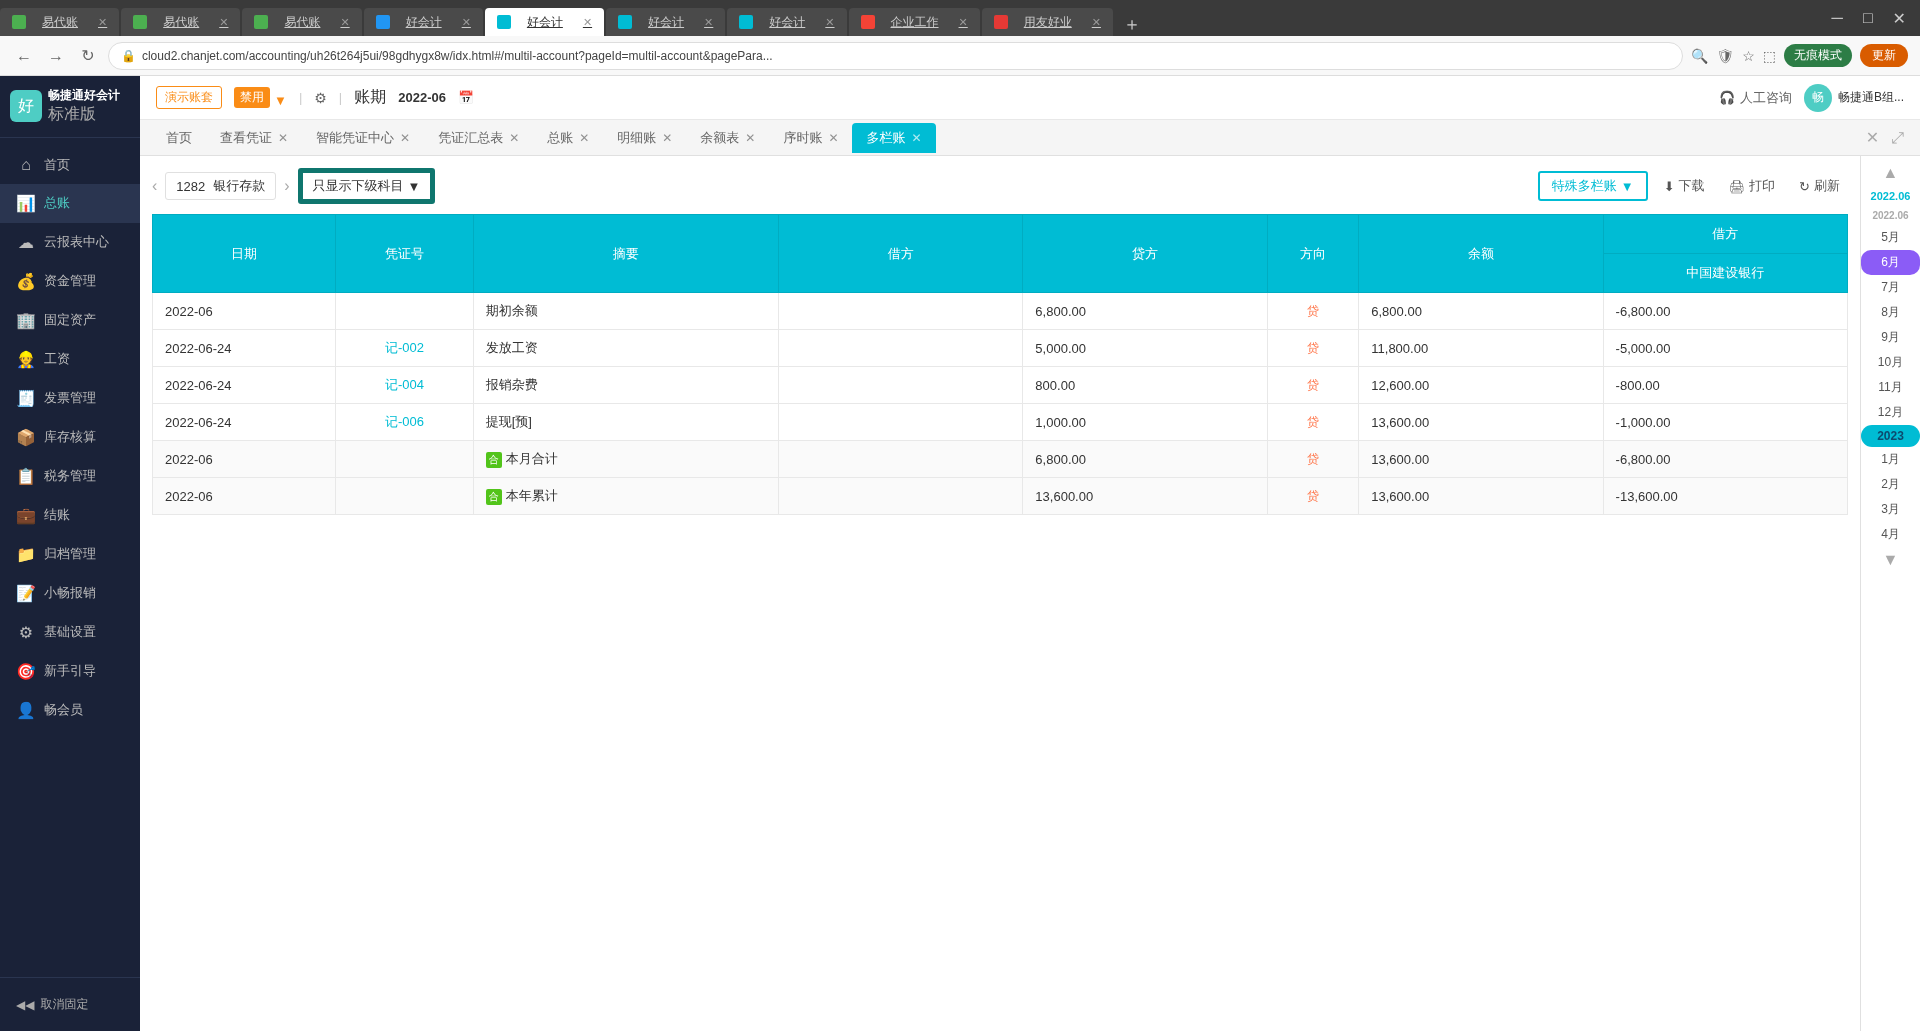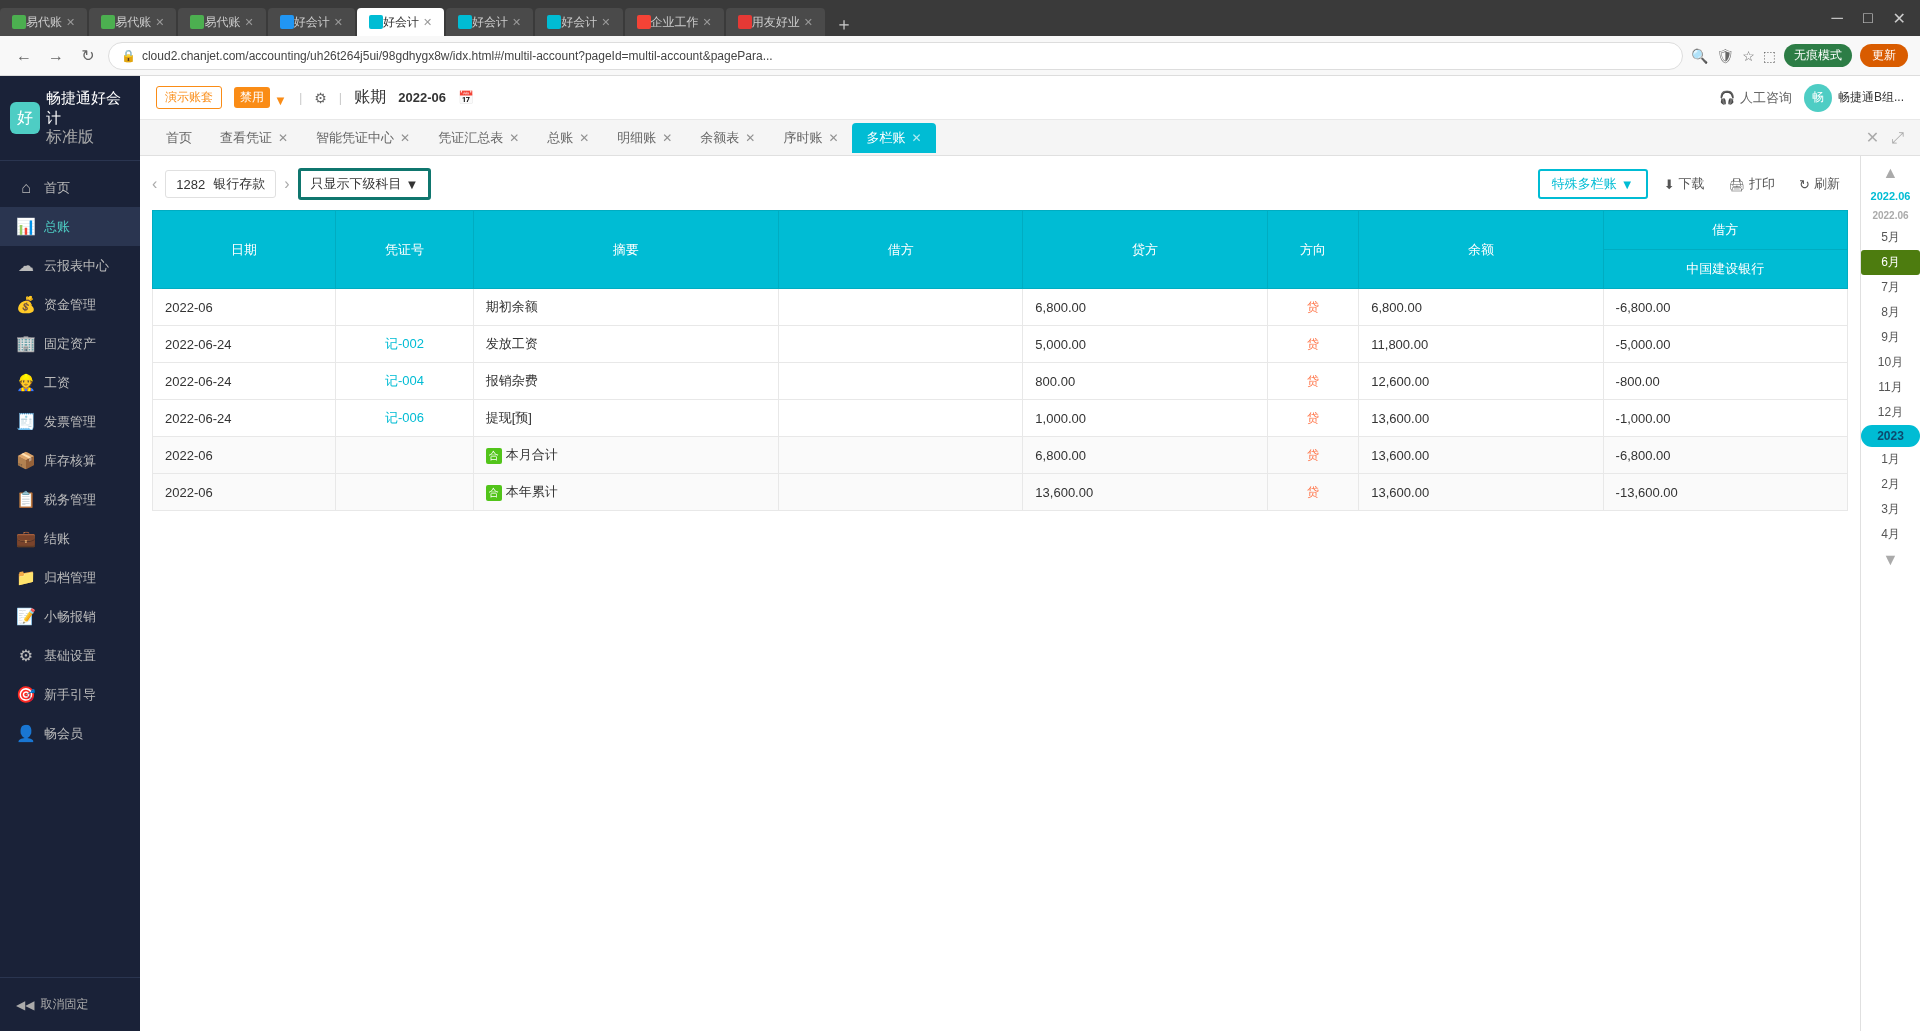--- a/index.html
+++ b/index.html
@@ -1,21 +1,21 @@
 <!DOCTYPE html>
 <html><head>
   <meta charset="utf-8">
   <style>
     * { margin: 0; padding: 0; box-sizing: border-box; }
     body { font-family: 'Microsoft YaHei', sans-serif; font-size: 13px; background: #f0f2f5; overflow: hidden; }
 
     
     .browser-chrome { background: #3a3a3a; width: 1920px; height: 36px; display: flex; align-items: center; }
     .tab-bar { display: flex; align-items: flex-end; height: 36px; flex: 1; overflow: hidden; }
-    .tab { display: flex; align-items: center; height: 28px; padding: 8px 12px; background: #4a4a4a; color: #ccc; font-size: 12px; border-radius: 4px 4px 0 0; margin-right: 2px; cursor: pointer; white-space: nowrap; gap: 0; }
+    .tab { display: flex; align-items: center; height: 28px; padding: 8px 12px; background: #4a4a4a; color: #ccc; font-size: 12px; border-radius: 4px 4px 0 0; margin-right: 2px; cursor: pointer; white-space: nowrap; gap: 16px; text-decoration: underline; }
     .tab.active { background: #fff; color: #333; }
     .tab-close { color: #999; font-size: 11px; cursor: pointer; margin-left: 4px; }
     .new-tab-btn { color: #ccc; font-size: 18px; padding: 0 8px; cursor: pointer; }
     .browser-controls { display: flex; align-items: center; gap: 8px; padding: 0 8px; }
     .win-btn { color: #ccc; font-size: 16px; cursor: pointer; padding: 2px 6px; }
 
     
     .address-row { background: #f8f8f8; height: 40px; display: flex; align-items: center; padding: 0 12px; gap: 8px; border-bottom: 1px solid #ddd; }
     .nav-btn { color: #666; cursor: pointer; font-size: 16px; width: 24px; text-align: center; }
     .address-bar { flex: 1; height: 28px; border: 1px solid #ddd; border-radius: 14px; background: #fff; display: flex; align-items: center; padding: 0 12px; font-size: 12px; color: #444; }
@@ -24,21 +24,21 @@
     .user-btn { background: #2d7d46; color: #fff; border-radius: 14px; padding: 3px 10px; font-size: 12px; cursor: pointer; white-space: nowrap; }
     .update-btn { background: #d95c00; color: #fff; border-radius: 14px; padding: 3px 12px; font-size: 12px; cursor: pointer; }
 
     
     .app-container { display: flex; width: 1920px; height: calc(1031px - 76px); }
 
     
     .sidebar { width: 140px; background: #1a2238; color: #fff; display: flex; flex-direction: column; flex-shrink: 0; }
     .logo-area { padding: 12px 10px; display: flex; align-items: center; gap: 6px; border-bottom: 1px solid #2a3550; }
     .logo-icon { width: 32px; height: 32px; background: #4ecdc4; border-radius: 6px; display: flex; align-items: center; justify-content: center; font-size: 16px; color: #fff; }
-    .logo-text { font-size: 15px; font-weight: normal; color: #fff; line-height: 1.3; }
+    .logo-text { font-size: 12px; font-weight: bold; color: #fff; line-height: 1.3; }
     .logo-sub { font-size: 16px; color: #aaa; }
     .nav-items { flex: 1; padding: 8px 0; }
     .nav-item { display: flex; align-items: center; gap: 8px; padding: 10px 16px; cursor: pointer; color: #bbb; font-size: 13px; transition: all 0.2s; }
     .nav-item.active { background: #2a3550; color: #4ecdc4; }
     .nav-item-icon { font-size: 16px; width: 20px; text-align: center; }
     .sidebar-bottom { padding: 10px 0; border-top: 1px solid #2a3550; }
     .unpin-btn { display: flex; align-items: center; gap: 6px; padding: 8px 16px; color: #aaa; font-size: 12px; cursor: pointer; }
 
     
     .main-content { flex: 1; display: flex; flex-direction: column; background: #fff; overflow: hidden; }
@@ -65,42 +65,42 @@
     .content-area { flex: 1; display: flex; overflow: hidden; }
 
     
     .ledger-content { flex: 1; overflow: auto; padding: 12px; }
 
     
     .account-bar { display: flex; align-items: center; justify-content: space-between; margin-bottom: 10px; }
     .account-nav { display: flex; align-items: center; gap: 8px; }
     .account-nav-btn { color: #aaa; font-size: 16px; cursor: pointer; }
     .account-selector { background: #fff; border: 1px solid #e0e0e0; border-radius: 3px; padding: 4px 10px; font-size: 13px; color: #333; display: flex; align-items: center; gap: 8px; cursor: pointer; }
-    .filter-select { background: #fff; border: 3px solid #0f766e; border-radius: 3px; padding: 4px 10px; font-size: 13px; color: #333; display: flex; align-items: center; gap: 4px; cursor: pointer; }
+    .filter-select { background: #fff; border: 5px solid #0f766e; border-radius: 3px; padding: 4px 10px; font-size: 13px; color: #333; display: flex; align-items: center; gap: 4px; cursor: pointer; }
     .account-bar-right { display: flex; align-items: center; gap: 8px; }
     .multi-btn { background: #fff; border: 2px solid #00bcd4; color: #00bcd4; border-radius: 3px; padding: 4px 12px; font-size: 13px; cursor: pointer; display: flex; align-items: center; gap: 4px; }
     .action-btn { display: flex; align-items: center; gap: 4px; color: #555; font-size: 13px; cursor: pointer; padding: 4px 8px; }
 
     
     .ledger-table { width: 100%; border-collapse: collapse; font-size: 13px; }
     .ledger-table th { background: #00bcd4; color: #fff; padding: 10px 12px; text-align: center; border: 1px solid #00acc1; font-weight: normal; }
     .ledger-table td { padding: 9px 12px; border: 1px solid #e8e8e8; color: #333; }
     .ledger-table .date-cell { color: #333; }
     .ledger-table .voucher-link { color: #00bcd4; cursor: pointer; text-decoration: none; }
     .ledger-table .number-cell { text-align: left; }
     .ledger-table .center-cell { text-align: center; }
     .dir-badge { color: #ff7043; font-size: 12px; }
     .summary-row td { background: #fafafa; }
     .summary-icon { display: inline-block; width: 16px; height: 16px; background: #52c41a; border-radius: 2px; color: #fff; font-size: 10px; text-align: center; line-height: 16px; margin-right: 4px; }
 
     
     .date-panel { width: 60px; background: #fff; border-left: 1px solid #e0e0e0; display: flex; flex-direction: column; align-items: center; padding: 4px 0; overflow-y: auto; }
     .date-header { font-size: 11px; color: #00bcd4; font-weight: bold; margin: 4px 0; }
     .date-item { width: 100%; text-align: center; padding: 4px 2px; font-size: 12px; color: #555; cursor: pointer; }
-    .date-item.active { color: #fff; background: #4d7c0f; border-radius: 3px; }
+    .date-item.active { color: #fff; background: #8b5cf6; border-radius: 10px; }
     .date-item.year-active { color: #0c4a6e; background: #00bcd4; border-radius: 11px; font-weight: bold; }
     .date-scroll-up, .date-scroll-down { color: #aaa; font-size: 16px; cursor: pointer; padding: 4px; }
     .page-actions { display: flex; align-items: center; gap: 4px; margin-left: auto; }
     .page-action-icon { color: #aaa; font-size: 16px; cursor: pointer; padding: 2px 4px; }
   </style>
 </head>
 <body>
 
 <div class="browser-chrome">
   <div class="tab-bar">

